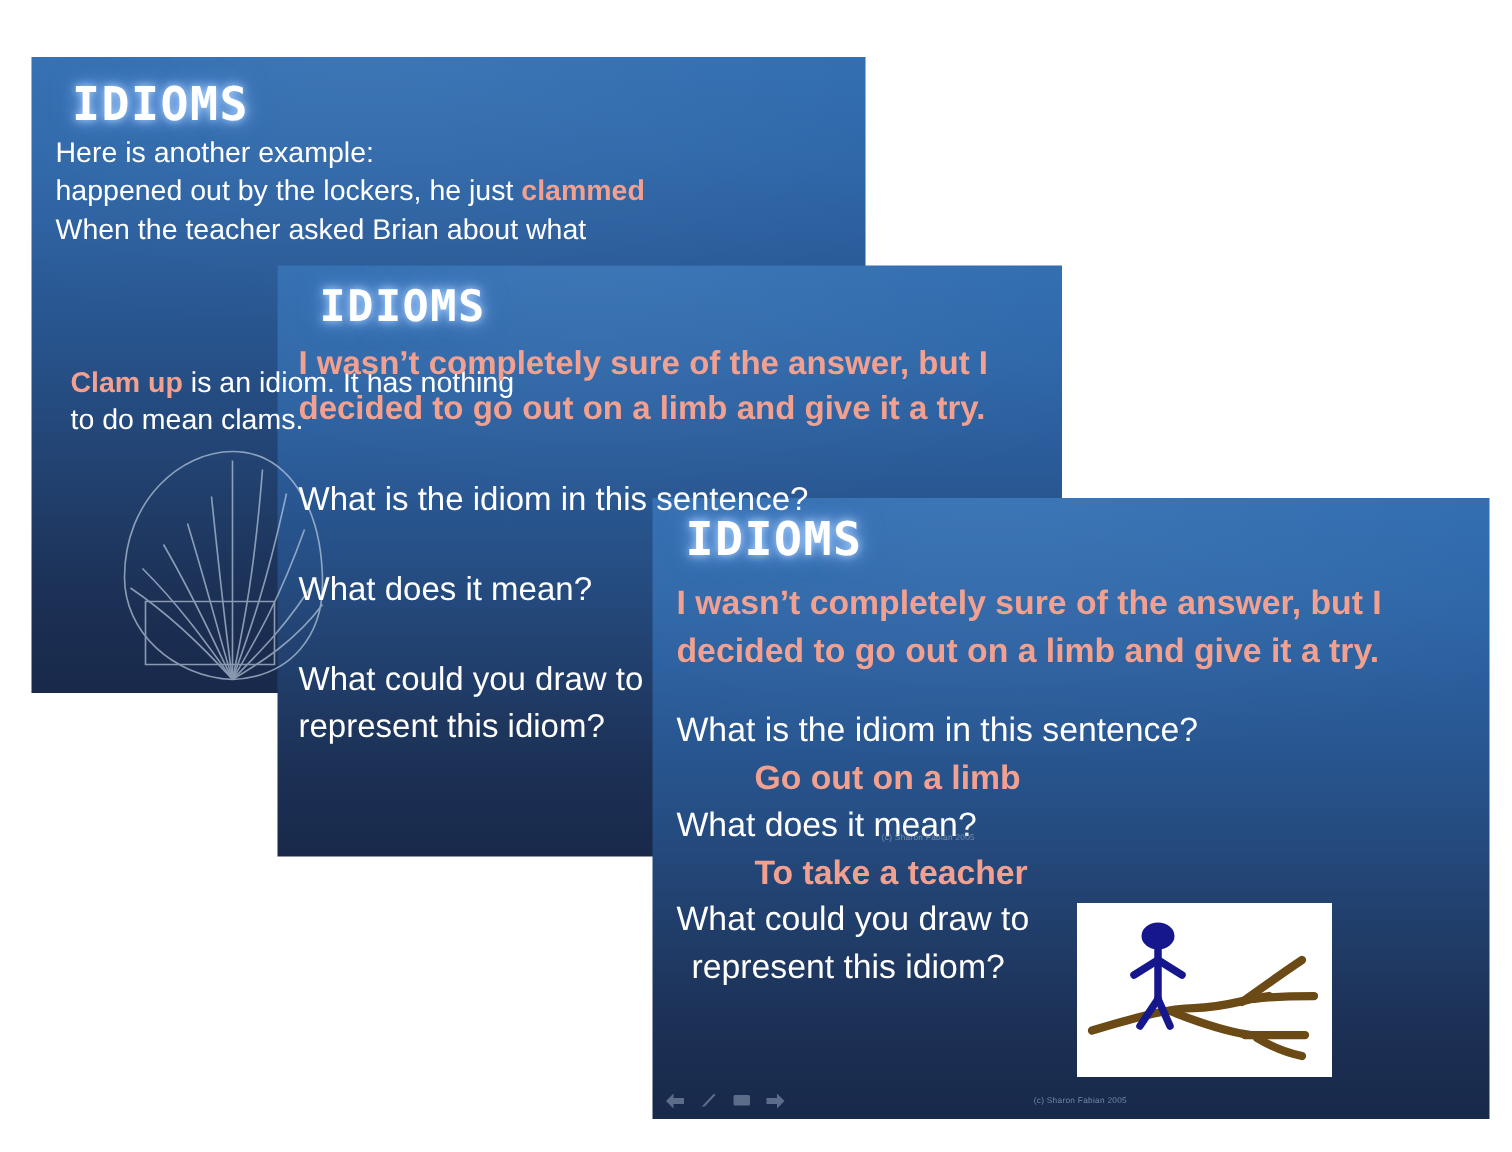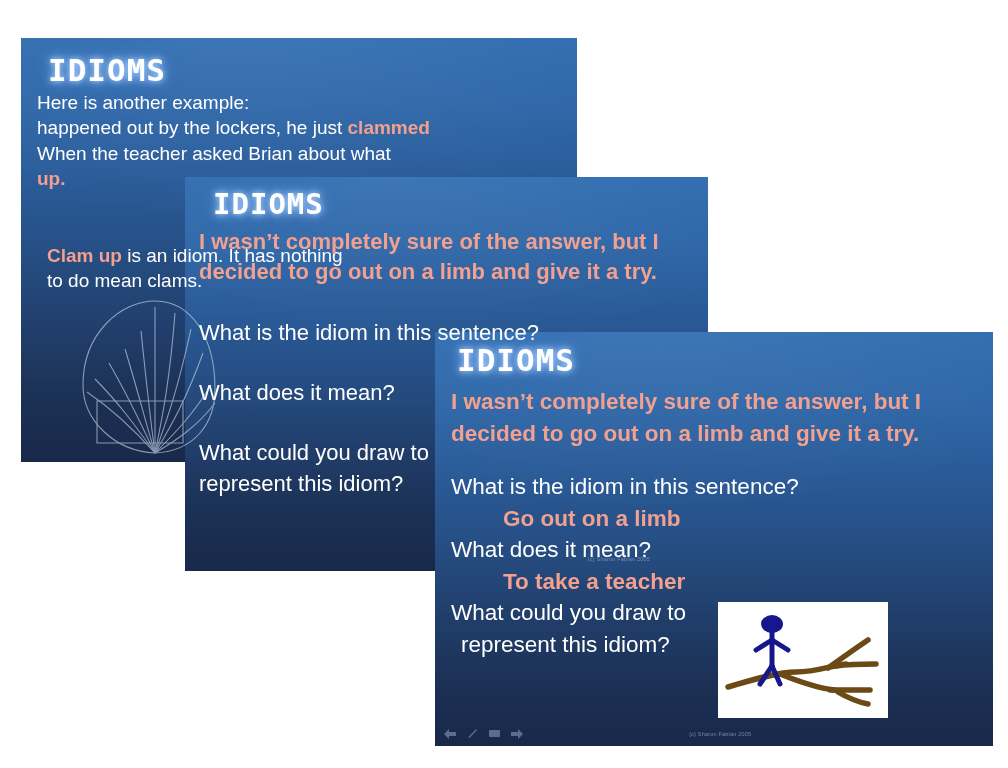--- a/index.html
+++ b/index.html
@@ -156,21 +156,20 @@
 
 <div id="stage">
 
   <div class="slide s1">
     <div class="title">IDIOMS</div>
 
     <div class="body-text t-block">
       <div>Here is another example:</div>
       <div><span>happened out by the lockers, he just </span><span class="accent">clammed</span></div>
       <div>When the teacher asked Brian about what</div>
-      <div class="accent">up.</div>
     </div>
 
     <div class="body-text t-block2">
       <div><span class="accent">Clam up</span><span> is an idiom. It has nothing</span></div>
       <div>to do mean clams.</div>
     </div>
 
     <svg class="shell" viewBox="0 0 150 165">
       <g fill="none" stroke="#c9d7e8" stroke-width="1.1" opacity="0.75">
         <path d="M22 150 L22 108 L108 108 L108 150 Z"></path>

